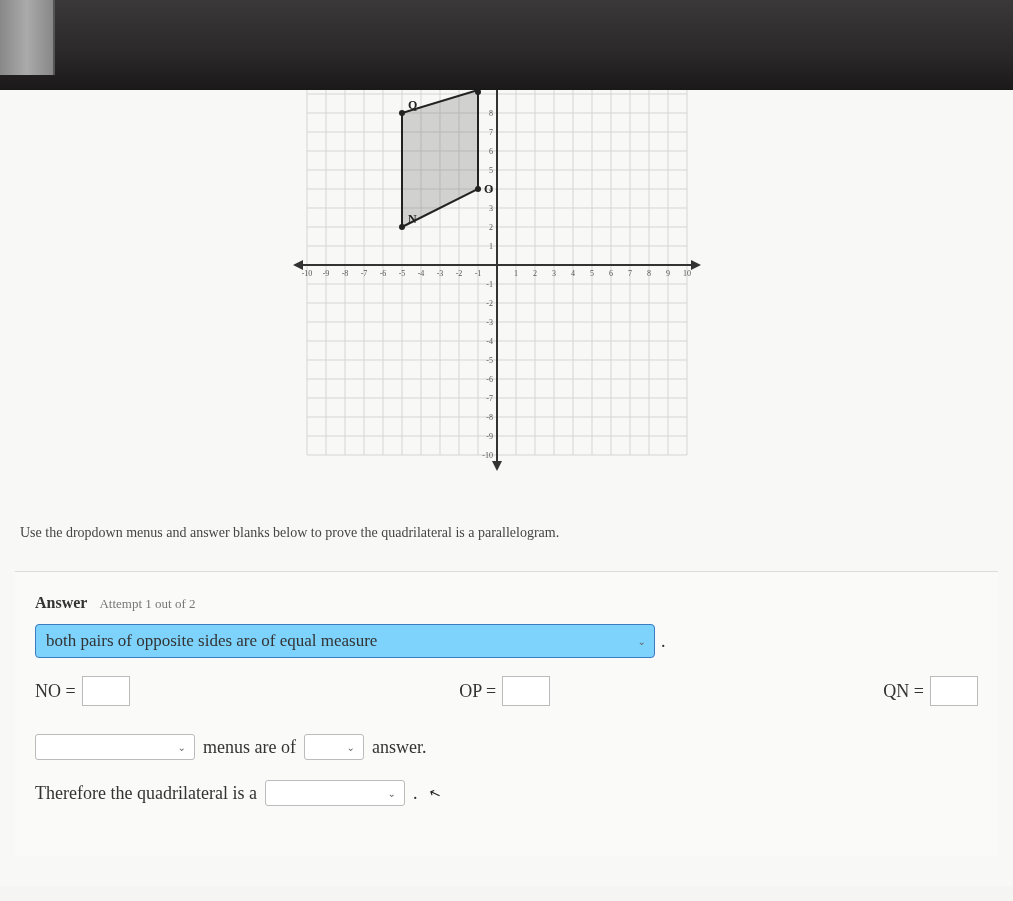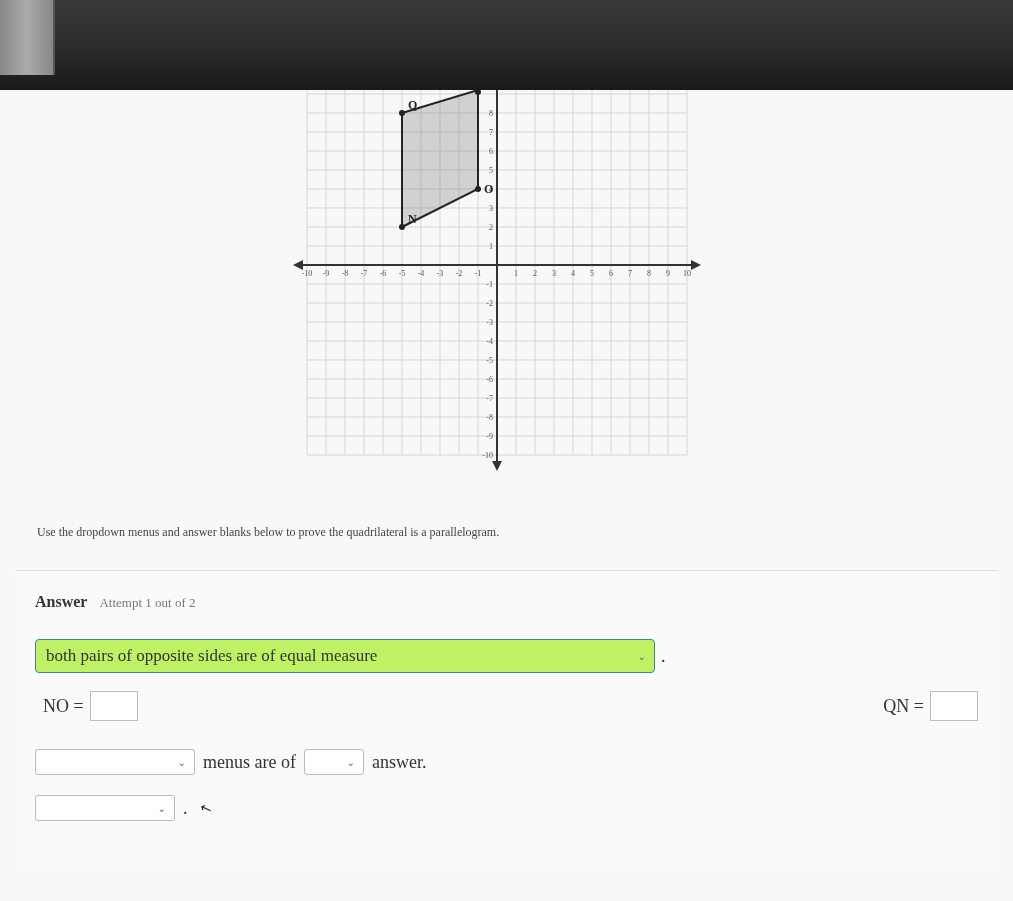--- a/index.html
+++ b/index.html
@@ -27,31 +27,31 @@
     }
     .graph-wrapper {
       display: flex;
       justify-content: center;
       padding: 0 0 25px 0;
     }
     .graph-svg {
       display: block;
     }
     .instruction {
-      font-size: 12px;
+      font-size: 14px;
       color: #444;
-      margin: 20px 0 30px 22px;
+      margin: 20px 0 30px 5px;
     }
     .answer-section {
       background: #fafaf8;
       border-top: 1px solid #ddd;
       padding: 22px 20px 30px 20px;
     }
     .answer-header {
-      margin-bottom: 28px;
+      margin-bottom: 12px;
     }
     .answer-title {
       font-weight: bold;
       font-size: 16px;
       color: #333;
     }
     .attempt {
       font-size: 13px;
       color: #777;
       margin-left: 8px;
@@ -61,21 +61,21 @@
       color: #333;
       margin-bottom: 18px;
       display: flex;
       flex-wrap: wrap;
       align-items: center;
       gap: 6px;
     }
     .dropdown-wide {
       border: 1.5px solid #3a7bc2;
       border-radius: 4px;
-      background: #bef264;
+      background: #7dd3fc;
       padding: 6px 28px 6px 10px;
       font-size: 17px;
       font-family: inherit;
       color: #333;
       min-width: 620px;
       position: relative;
       display: inline-flex;
       align-items: center;
       cursor: pointer;
     }
@@ -99,21 +99,21 @@
       right: 8px;
       top: 50%;
       transform: translateY(-50%);
       font-size: 10px;
       color: #666;
     }
     .eq-row {
       display: flex;
       align-items: center;
       gap: 40px;
-      margin: 18px 0 28px 8px;
+      margin: 18px 0 28px 0;
       font-size: 18px;
     }
     .eq-group {
       display: flex;
       align-items: center;
       gap: 6px;
       flex: 1;
     }
     .eq-group:last-child { flex: 0 0 auto; }
     .num-input {
@@ -264,39 +264,44 @@
       </span>
       <span>.</span>
     </div>
 
     <div class="eq-row">
       <div class="eq-group">
         <span>NO =</span>
         <input class="num-input" value="" style="">
       </div>
       <div class="eq-group">
+        <span>OP =</span>
+        <input class="num-input" value="" style="">
+      </div>
+      <div class="eq-group">
         <span>QN =</span>
         <input class="num-input" value="" style="">
       </div>
     </div>
 
     <div class="sentence-row">
       <span class="dropdown-narrow">
         <span></span>
         <span class="dd-caret">⌄</span>
       </span>
       <span>menus are of</span>
       <span class="dropdown-narrow">
         <span></span>
         <span class="dd-caret">⌄</span>
       </span>
       <span>answer.</span>
     </div>
 
     <div class="sentence-row">
+      <span>Therefore the quadrilateral is a</span>
       <span class="dropdown-narrow" style="min-width:140px">
         <span></span>
         <span class="dd-caret">⌄</span>
       </span>
       <span>.</span>
       <span class="cursor-arrow">↖</span>
     </div>
 
   </div>
 </div>

